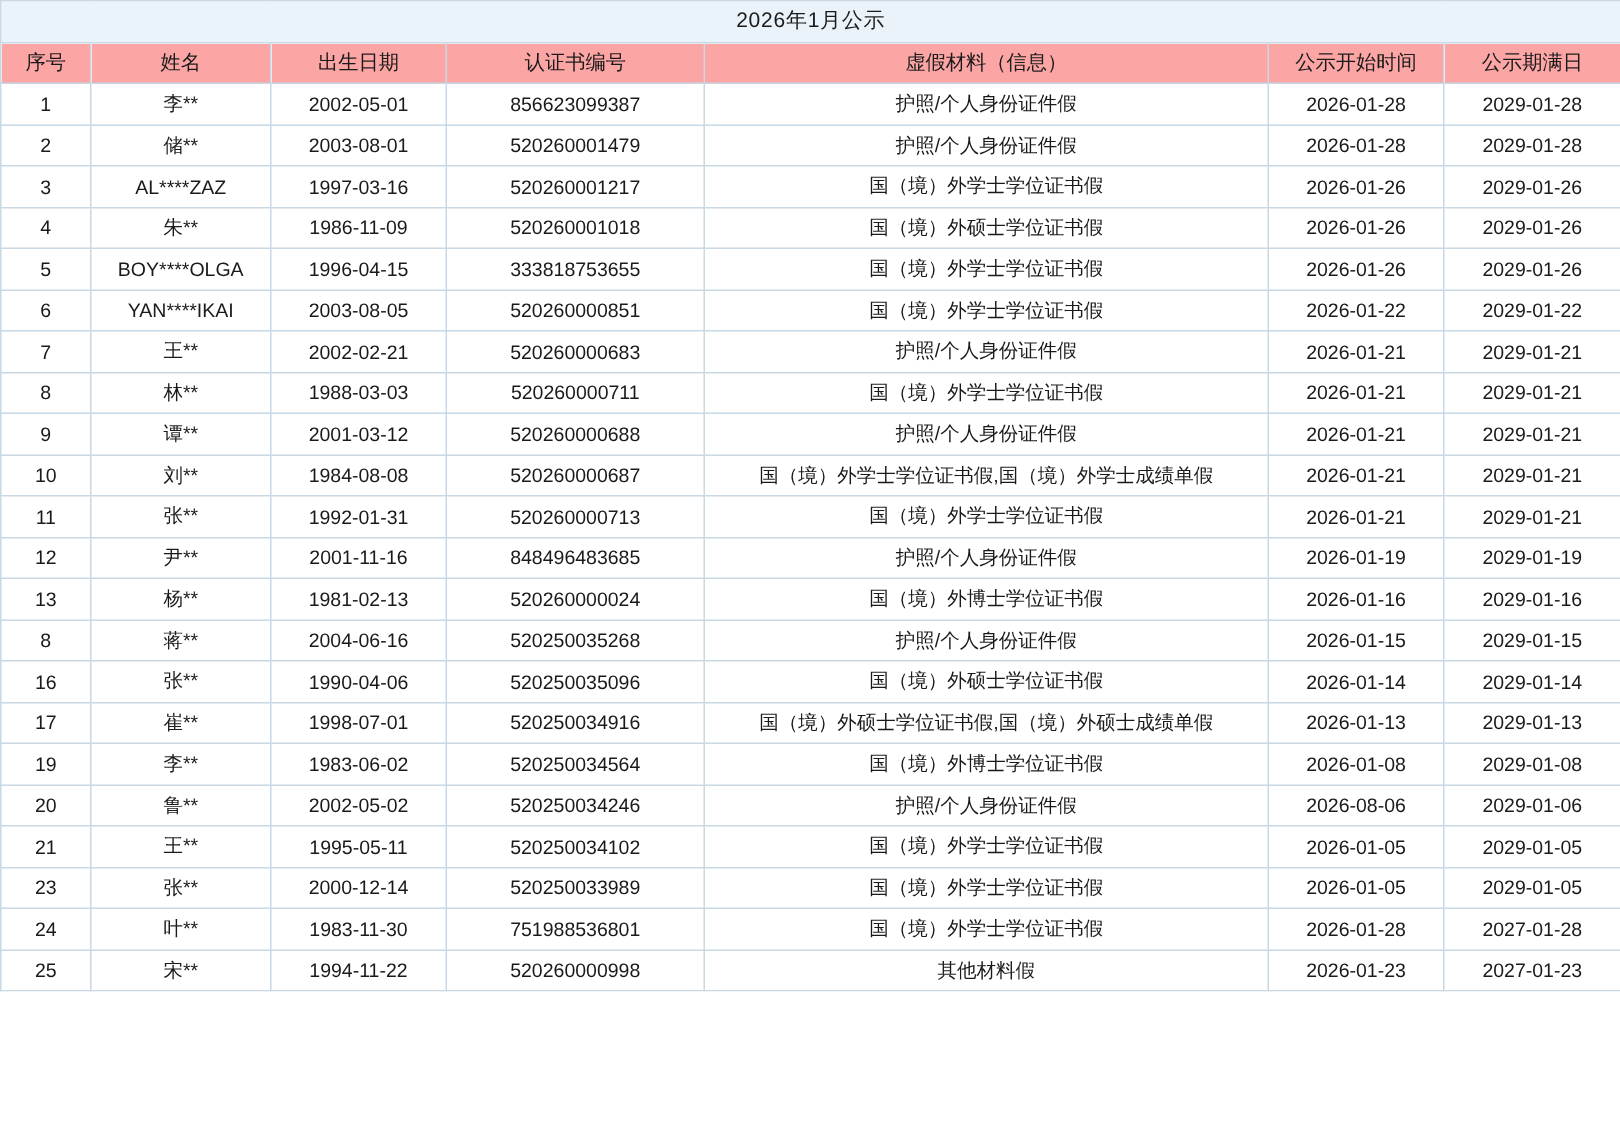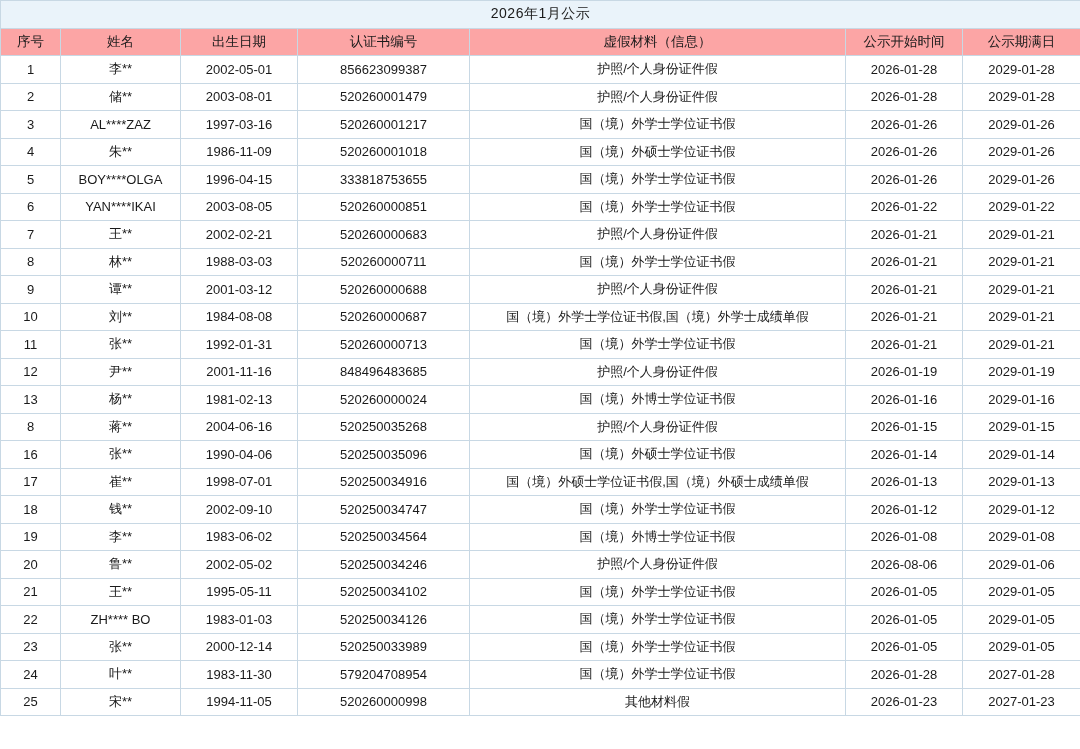--- a/index.html
+++ b/index.html
@@ -225,29 +225,20 @@
         <tr>
           <td>17</td>
           <td>崔**</td>
           <td>1998-07-01</td>
           <td>520250034916</td>
           <td>国（境）外硕士学位证书假,国（境）外硕士成绩单假</td>
           <td>2026-01-13</td>
           <td>2029-01-13</td>
         </tr>
         <tr>
-          <td>18</td>
-          <td>钱**</td>
-          <td>2002-09-10</td>
-          <td>520250034747</td>
-          <td>国（境）外学士学位证书假</td>
-          <td>2026-01-12</td>
-          <td>2029-01-12</td>
-        </tr>
-        <tr>
           <td>19</td>
           <td>李**</td>
           <td>1983-06-02</td>
           <td>520250034564</td>
           <td>国（境）外博士学位证书假</td>
           <td>2026-01-08</td>
           <td>2029-01-08</td>
         </tr>
         <tr>
           <td>20</td>
@@ -261,50 +252,41 @@
         <tr>
           <td>21</td>
           <td>王**</td>
           <td>1995-05-11</td>
           <td>520250034102</td>
           <td>国（境）外学士学位证书假</td>
           <td>2026-01-05</td>
           <td>2029-01-05</td>
         </tr>
         <tr>
-          <td>22</td>
-          <td>ZH**** BO</td>
-          <td>1983-01-03</td>
-          <td>520250034126</td>
-          <td>国（境）外学士学位证书假</td>
-          <td>2026-01-05</td>
-          <td>2029-01-05</td>
-        </tr>
-        <tr>
           <td>23</td>
           <td>张**</td>
           <td>2000-12-14</td>
           <td>520250033989</td>
           <td>国（境）外学士学位证书假</td>
           <td>2026-01-05</td>
           <td>2029-01-05</td>
         </tr>
         <tr>
           <td>24</td>
           <td>叶**</td>
           <td>1983-11-30</td>
-          <td>579204708954</td>
+          <td>751988536801</td>
           <td>国（境）外学士学位证书假</td>
           <td>2026-01-28</td>
           <td>2027-01-28</td>
         </tr>
         <tr>
           <td>25</td>
           <td>宋**</td>
-          <td>1994-11-05</td>
+          <td>1994-11-22</td>
           <td>520260000998</td>
           <td>其他材料假</td>
           <td>2026-01-23</td>
           <td>2027-01-23</td>
         </tr>
       </tbody>
   </table>
 </div>
 
 </body></html>

